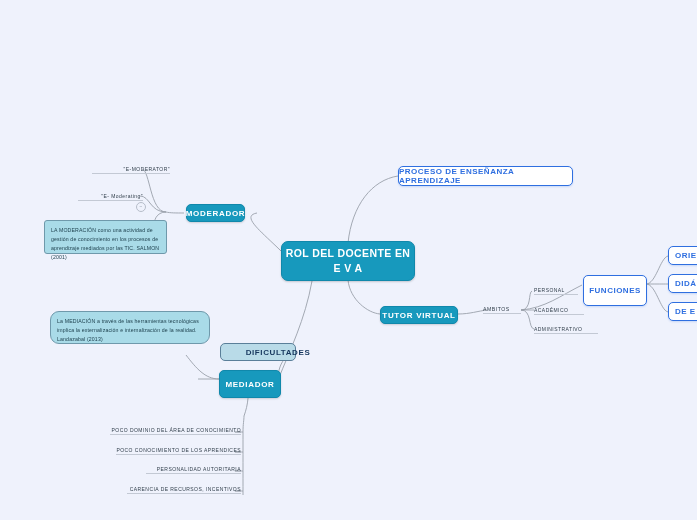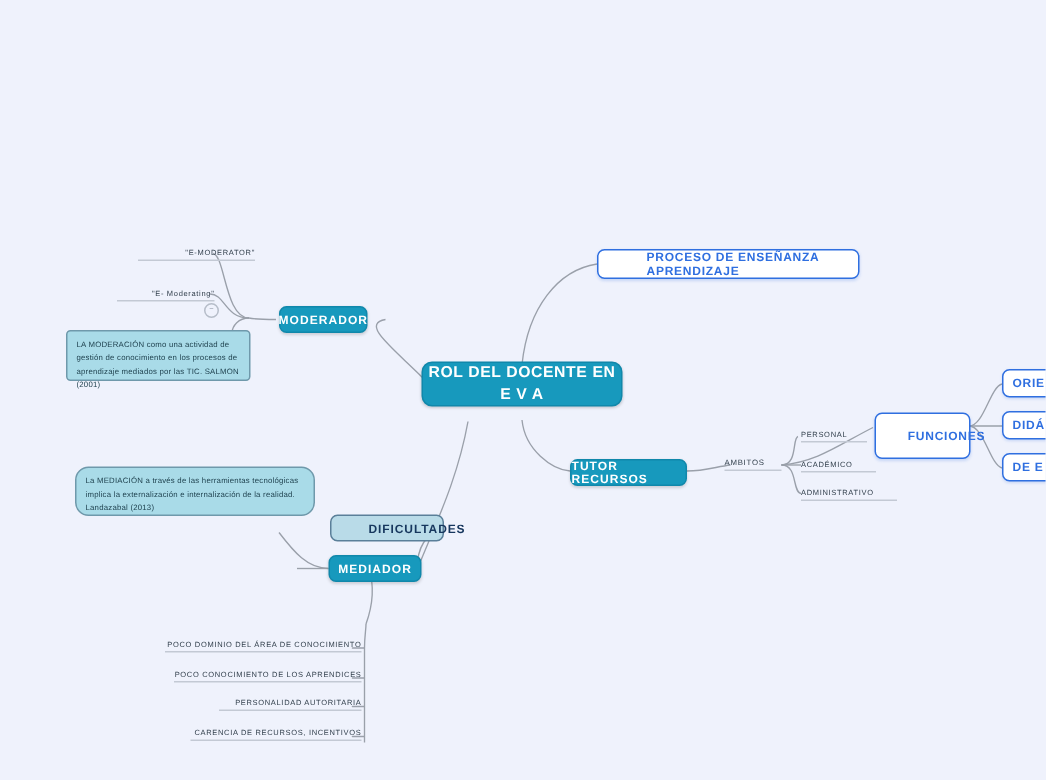--- a/index.html
+++ b/index.html
@@ -27,21 +27,20 @@
     color:#ffffff;font-weight:bold;font-size:8px;letter-spacing:.7px;
     display:flex;align-items:center;justify-content:center;
     box-shadow:0 1px 2px rgba(0,0,0,.15);
   }
   
   .bluebox{
     background:#ffffff;border:1.5px solid #2f6fe0;border-radius:5px;
     color:#2f6fe0;font-weight:bold;font-size:8px;letter-spacing:.5px;
     display:flex;align-items:center;justify-content:center;
     box-shadow:0 1px 2px rgba(47,111,224,.20);
-    padding-left:32px;
   }
   
   .lightbox{
     background:#b9dbe8;border:1px solid #5a7f99;border-radius:5px;
     color:#17375e;font-weight:bold;font-size:8px;letter-spacing:.6px;
     display:flex;align-items:center;justify-content:center;
   }
   
   .note{
     background:#a9dbe8;border:1px solid #6f99ab;border-radius:3px;
@@ -110,49 +109,49 @@
       <path d="M521,310 C532,310 528,328 534,329"></path>
 
       <path d="M521,310 C545,308 560,296 582,285"></path>
 
       <path d="M646,284 C656,284 660,258 668,256"></path>
       <path d="M646,284 C660,284 660,284 668,284"></path>
       <path d="M646,284 C656,284 660,310 668,312"></path>
     </g>
   </svg>
 
-  <div class="node central" style="left:281px;top:241px;width:134px;height:30px;">ROL DEL DOCENTE EN E V A</div>
+  <div class="node central" style="left:281px;top:241px;width:134px;height:40px;">ROL DEL DOCENTE EN E V A</div>
 
   <div class="node bluebox" style="left:398px;top:166px;width:175px;height:20px;">PROCESO DE ENSEÑANZA APRENDIZAJE</div>
 
   <div class="node teal" style="left:186px;top:204px;width:59px;height:18px;">MODERADOR</div>
 
   <div class="node leaf r" style="left:92px;top:163px;width:78px;height:11px;">"E-MODERATOR"</div>
 
   <div class="node leaf r" style="left:78px;top:190px;width:65px;height:11px;">"E- Moderating"</div>
 
   <div class="collapse" style="left:136px;top:202px;">−</div>
 
   <div class="node note" style="left:44px;top:220px;width:123px;height:34px;">LA MODERACIÓN como una actividad de gestión de conocimiento en los procesos de aprendizaje mediados por las TIC. SALMON (2001)</div>
 
   <div class="node lightbox" style="left:220px;top:343px;width:76px;height:18px;padding-left:40px;">DIFICULTADES</div>
 
-  <div class="node teal" style="left:219px;top:370px;width:62px;height:18px;">MEDIADOR</div>
+  <div class="node teal" style="left:219px;top:370px;width:62px;height:28px;">MEDIADOR</div>
 
   <div class="node note rounded" style="left:50px;top:311px;width:160px;height:33px;">La MEDIACIÓN a través de las herramientas tecnológicas implica la externalización e internalización de la realidad.  Landazabal (2013)</div>
 
   <div class="node leaf r" style="left:110px;top:424px;width:131px;height:11px;">POCO DOMINIO DEL ÁREA DE CONOCIMIENTO</div>
 
   <div class="node leaf r" style="left:116px;top:444px;width:125px;height:11px;">POCO CONOCIMIENTO DE LOS APRENDICES</div>
 
   <div class="node leaf r" style="left:146px;top:463px;width:95px;height:11px;">PERSONALIDAD AUTORITARIA</div>
 
   <div class="node leaf r" style="left:127px;top:483px;width:114px;height:11px;">CARENCIA DE RECURSOS, INCENTIVOS</div>
 
-  <div class="node teal" style="left:380px;top:306px;width:78px;height:18px;">TUTOR RECURSOS</div>
+  <div class="node teal" style="left:380px;top:306px;width:78px;height:18px;">TUTOR VIRTUAL</div>
 
   <div class="node mid c" style="left:483px;top:303px;width:38px;height:11px;">AMBITOS</div>
 
   <div class="node leaf l" style="left:534px;top:284px;width:44px;height:11px;">PERSONAL</div>
 
   <div class="node leaf l" style="left:534px;top:304px;width:50px;height:11px;">ACADÉMICO</div>
 
   <div class="node leaf l" style="left:534px;top:323px;width:64px;height:11px;">ADMINISTRATIVO</div>
 
   <div class="node bluebox" style="left:583px;top:275px;width:64px;height:31px;">FUNCIONES</div>

